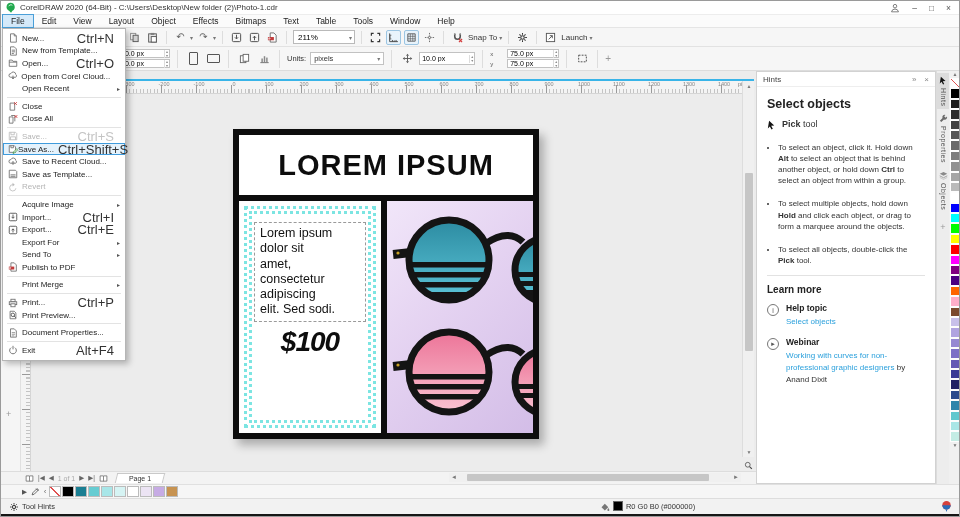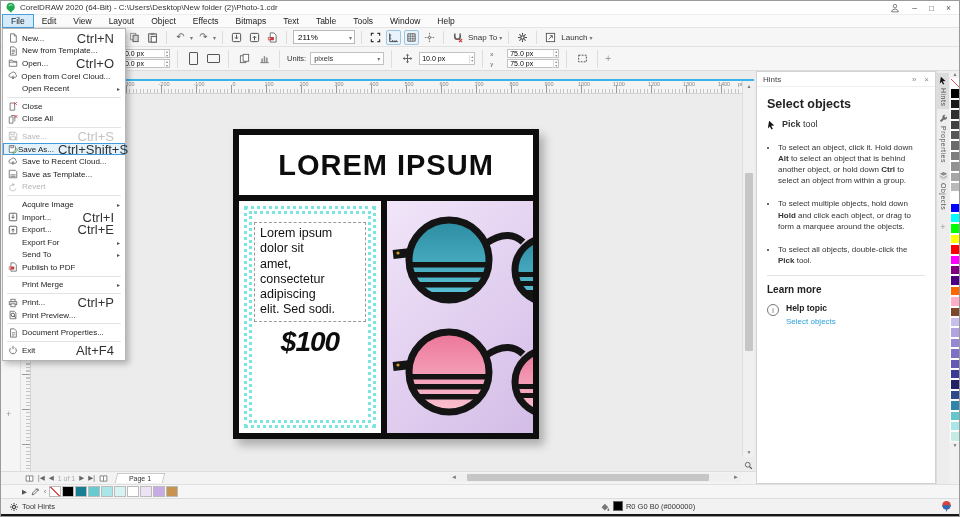--- a/index.html
+++ b/index.html
@@ -978,20 +978,27 @@
         </ul>
       <div class="hdivider"></div>
       <div class="learn-head">Learn more</div>
       <div class="learn-item">
         <span class="learn-icon">i</span>
         <span>
           <div class="learn-title">Help topic</div>
           <div class="hlink">Select objects</div>
         </span>
       </div>
+      <div class="learn-item">
+        <span class="learn-icon">▸</span>
+        <span>
+          <div class="learn-title">Webinar</div>
+          <div class="hlink"><span>Working with curves for non-professional graphic designers</span><span class="byline"> by Anand Dixit</span></div>
+        </span>
+      </div>
     </div>
   </div>
 
   <div class="docker-tabs">
       <div class="dtab active">
         <svg class="ic">
           <use href="#i-cursor"></use>
         </svg>
         <span class="dlabel">Hints</span>
       </div>

